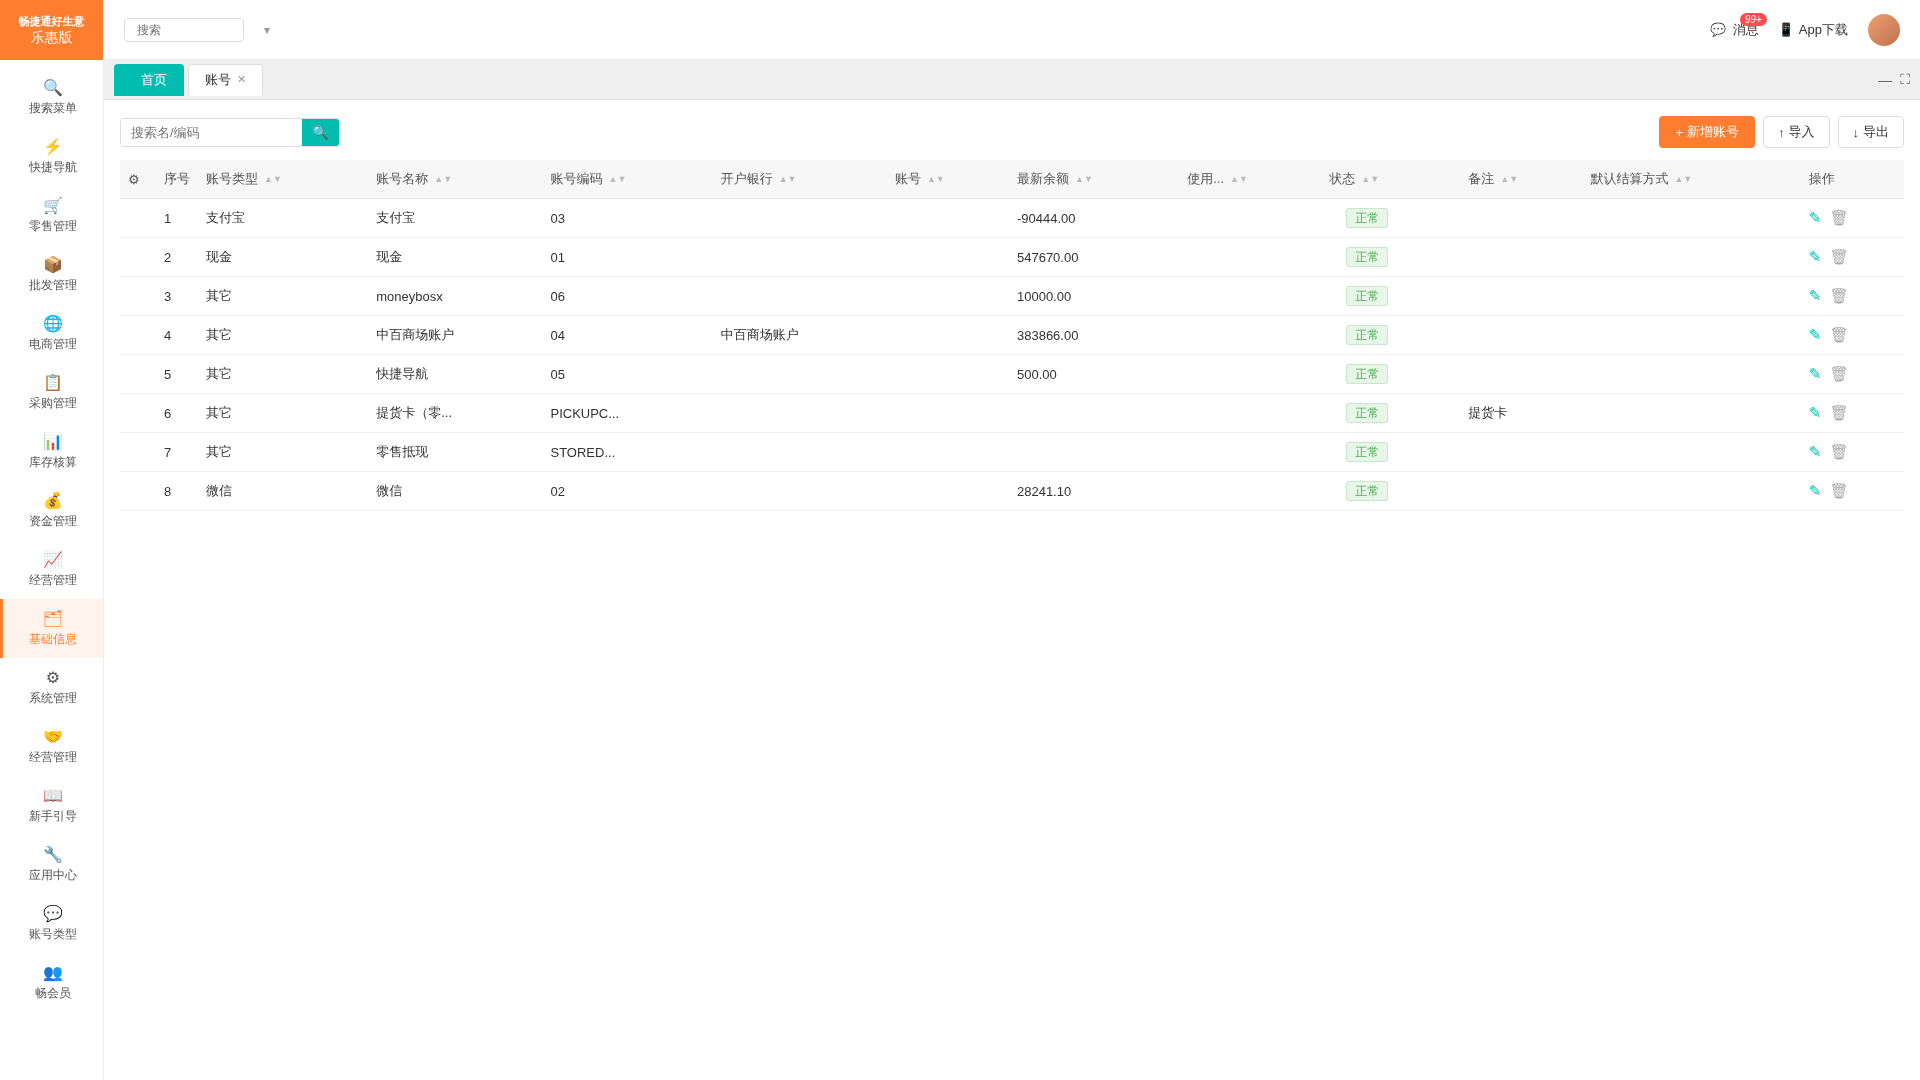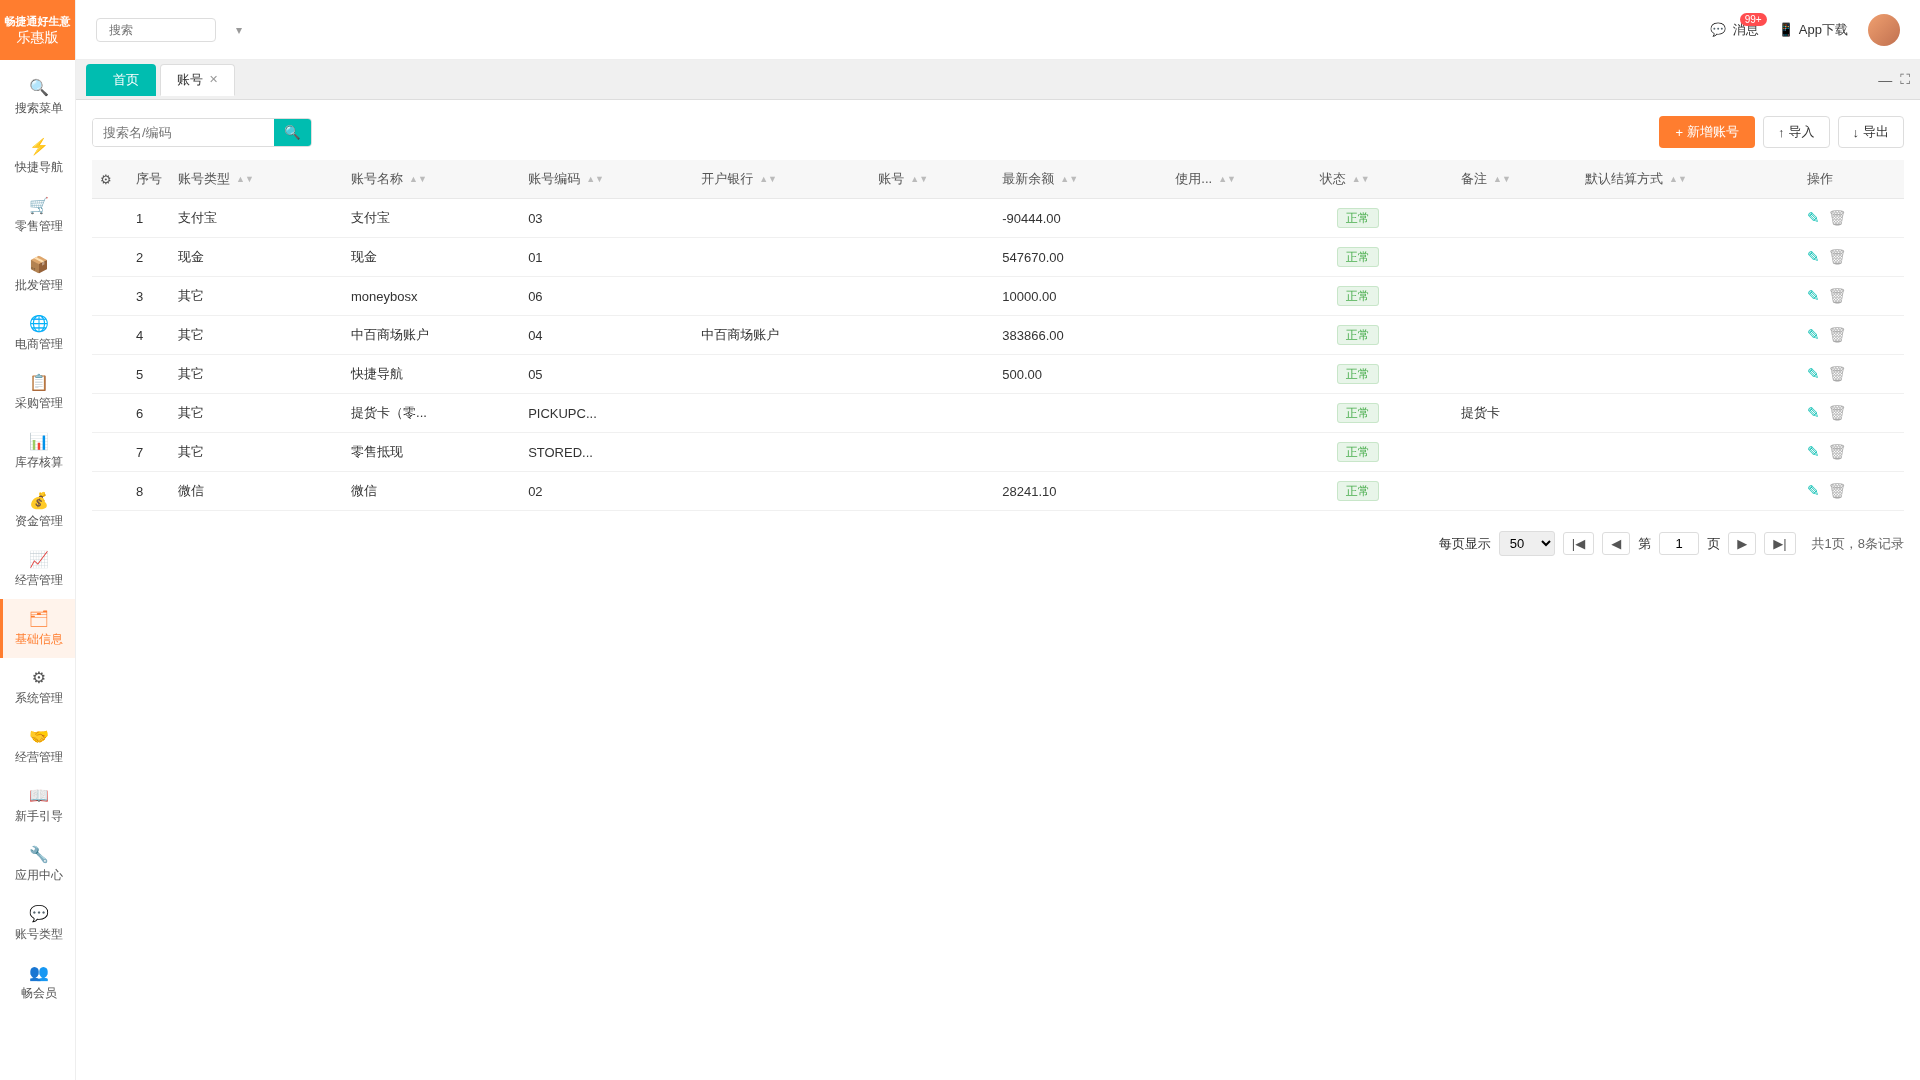--- a/index.html
+++ b/index.html
@@ -1,38 +1,38 @@
 <!DOCTYPE html>
 <html><head>
   <meta charset="utf-8">
   <style>
     * { box-sizing: border-box; margin: 0; padding: 0; }
     body { font-family: 'Microsoft YaHei', Arial, sans-serif; font-size: 13px; background: #f5f5f5; display: flex; height: 1080px; width: 1920px; overflow: hidden; }
 
     
-    .sidebar { width: 76px; background: #fff; border-right: 1px solid #eee; display: flex; flex-direction: column; align-items: center; padding-top: 0; z-index: 10; }
+    .sidebar { width: 104px; background: #fff; border-right: 1px solid #eee; display: flex; flex-direction: column; align-items: center; padding-top: 0; z-index: 10; }
     .logo-area { width: 100%; background: #ff7d2f; height: 60px; display: flex; align-items: center; justify-content: center; flex-direction: column; }
     .logo-text { color: #fff; font-size: 11px; font-weight: bold; }
     .logo-sub { color: #fff; font-size: 14px; }
     .sidebar-nav { width: 100%; flex: 1; display: flex; flex-direction: column; align-items: center; padding-top: 8px; }
     .sidebar-item { width: 100%; display: flex; flex-direction: column; align-items: center; justify-content: center; padding: 10px 4px; cursor: pointer; color: #555; font-size: 12px; border-left: 3px solid transparent; }
     .sidebar-item.active { background: #fff3eb; color: #ff7d2f; border-left: 3px solid #ff7d2f; }
     .sidebar-item .icon { font-size: 16px; margin-bottom: 3px; }
 
     
     .main { flex: 1; display: flex; flex-direction: column; overflow: hidden; }
 
     
     .top-header { height: 60px; background: #fff; border-bottom: 1px solid #eee; display: flex; align-items: center; justify-content: space-between; padding: 0 20px; }
     .header-left { display: flex; align-items: center; gap: 16px; justify-content: space-between; }
     .search-box { border: 1px solid #ddd; border-radius: 4px; padding: 4px 12px; font-size: 12px; color: #999; width: 120px; }
     .header-dropdown { display: flex; align-items: center; gap: 4px; font-size: 13px; color: #333; cursor: pointer; }
     .header-right { display: flex; align-items: center; gap: 20px; }
     .msg-btn { display: flex; align-items: center; gap: 6px; font-size: 13px; color: #333; cursor: pointer; position: relative; }
-    .badge { background: #ff4d4f; color: #fff; font-size: 10px; border-radius: 8px; padding: 1px 5px; position: absolute; top: -8px; right: -8px; }
+    .badge { background: #ff4d4f; color: #fff; font-size: 10px; border-radius: 8px; padding: 1px 5px; position: absolute; top: -8px; right: -8px; font-style: italic; }
     .app-btn { display: flex; align-items: center; gap: 4px; font-size: 13px; color: #333; cursor: pointer; }
     .avatar { width: 32px; height: 32px; border-radius: 50%; background: #ddd; overflow: hidden; }
 
     
     .tab-bar { height: 40px; background: #f0f0f0; display: flex; align-items: center; border-bottom: 1px solid #ddd; padding: 0 10px; }
     .tab { display: flex; align-items: center; gap: 6px; padding: 6px 16px; border-radius: 4px 4px 0 0; font-size: 13px; cursor: pointer; border: 1px solid transparent; margin-right: 4px; }
     .tab.home { background: #00bdb0; color: #fff; padding-left: 26px; }
     .tab.active { background: #fff; color: #333; border: 1px solid #ddd; border-bottom: 1px solid #fff; }
     .tab-close { font-size: 11px; color: #999; cursor: pointer; }
     .tab-bar-right { margin-left: auto; display: flex; align-items: center; gap: 8px; }
@@ -436,31 +436,15 @@
       <td>
         <div class="action-btns">
           <span class="action-edit" title="编辑">✎</span>
           <span class="action-delete" title="删除">🗑</span>
         </div>
       </td>
     </tr>
         </tbody>
     </table>
 
-    <div class="pagination">
-      <span>每页显示</span>
-      <select class="page-size-select">
-        <option>50</option>
-        <option>100</option>
-        <option>200</option>
-      </select>
-      <button class="page-btn">|◀</button>
-      <button class="page-btn">◀</button>
-      <span>第</span>
-      <input class="page-input" type="text" value="1" style="">
-      <span>页</span>
-      <button class="page-btn">▶</button>
-      <button class="page-btn">▶|</button>
-      <span class="page-info">共1页，8条记录</span>
-    </div>
 
   </div>
 </div>
 
 </body></html>

